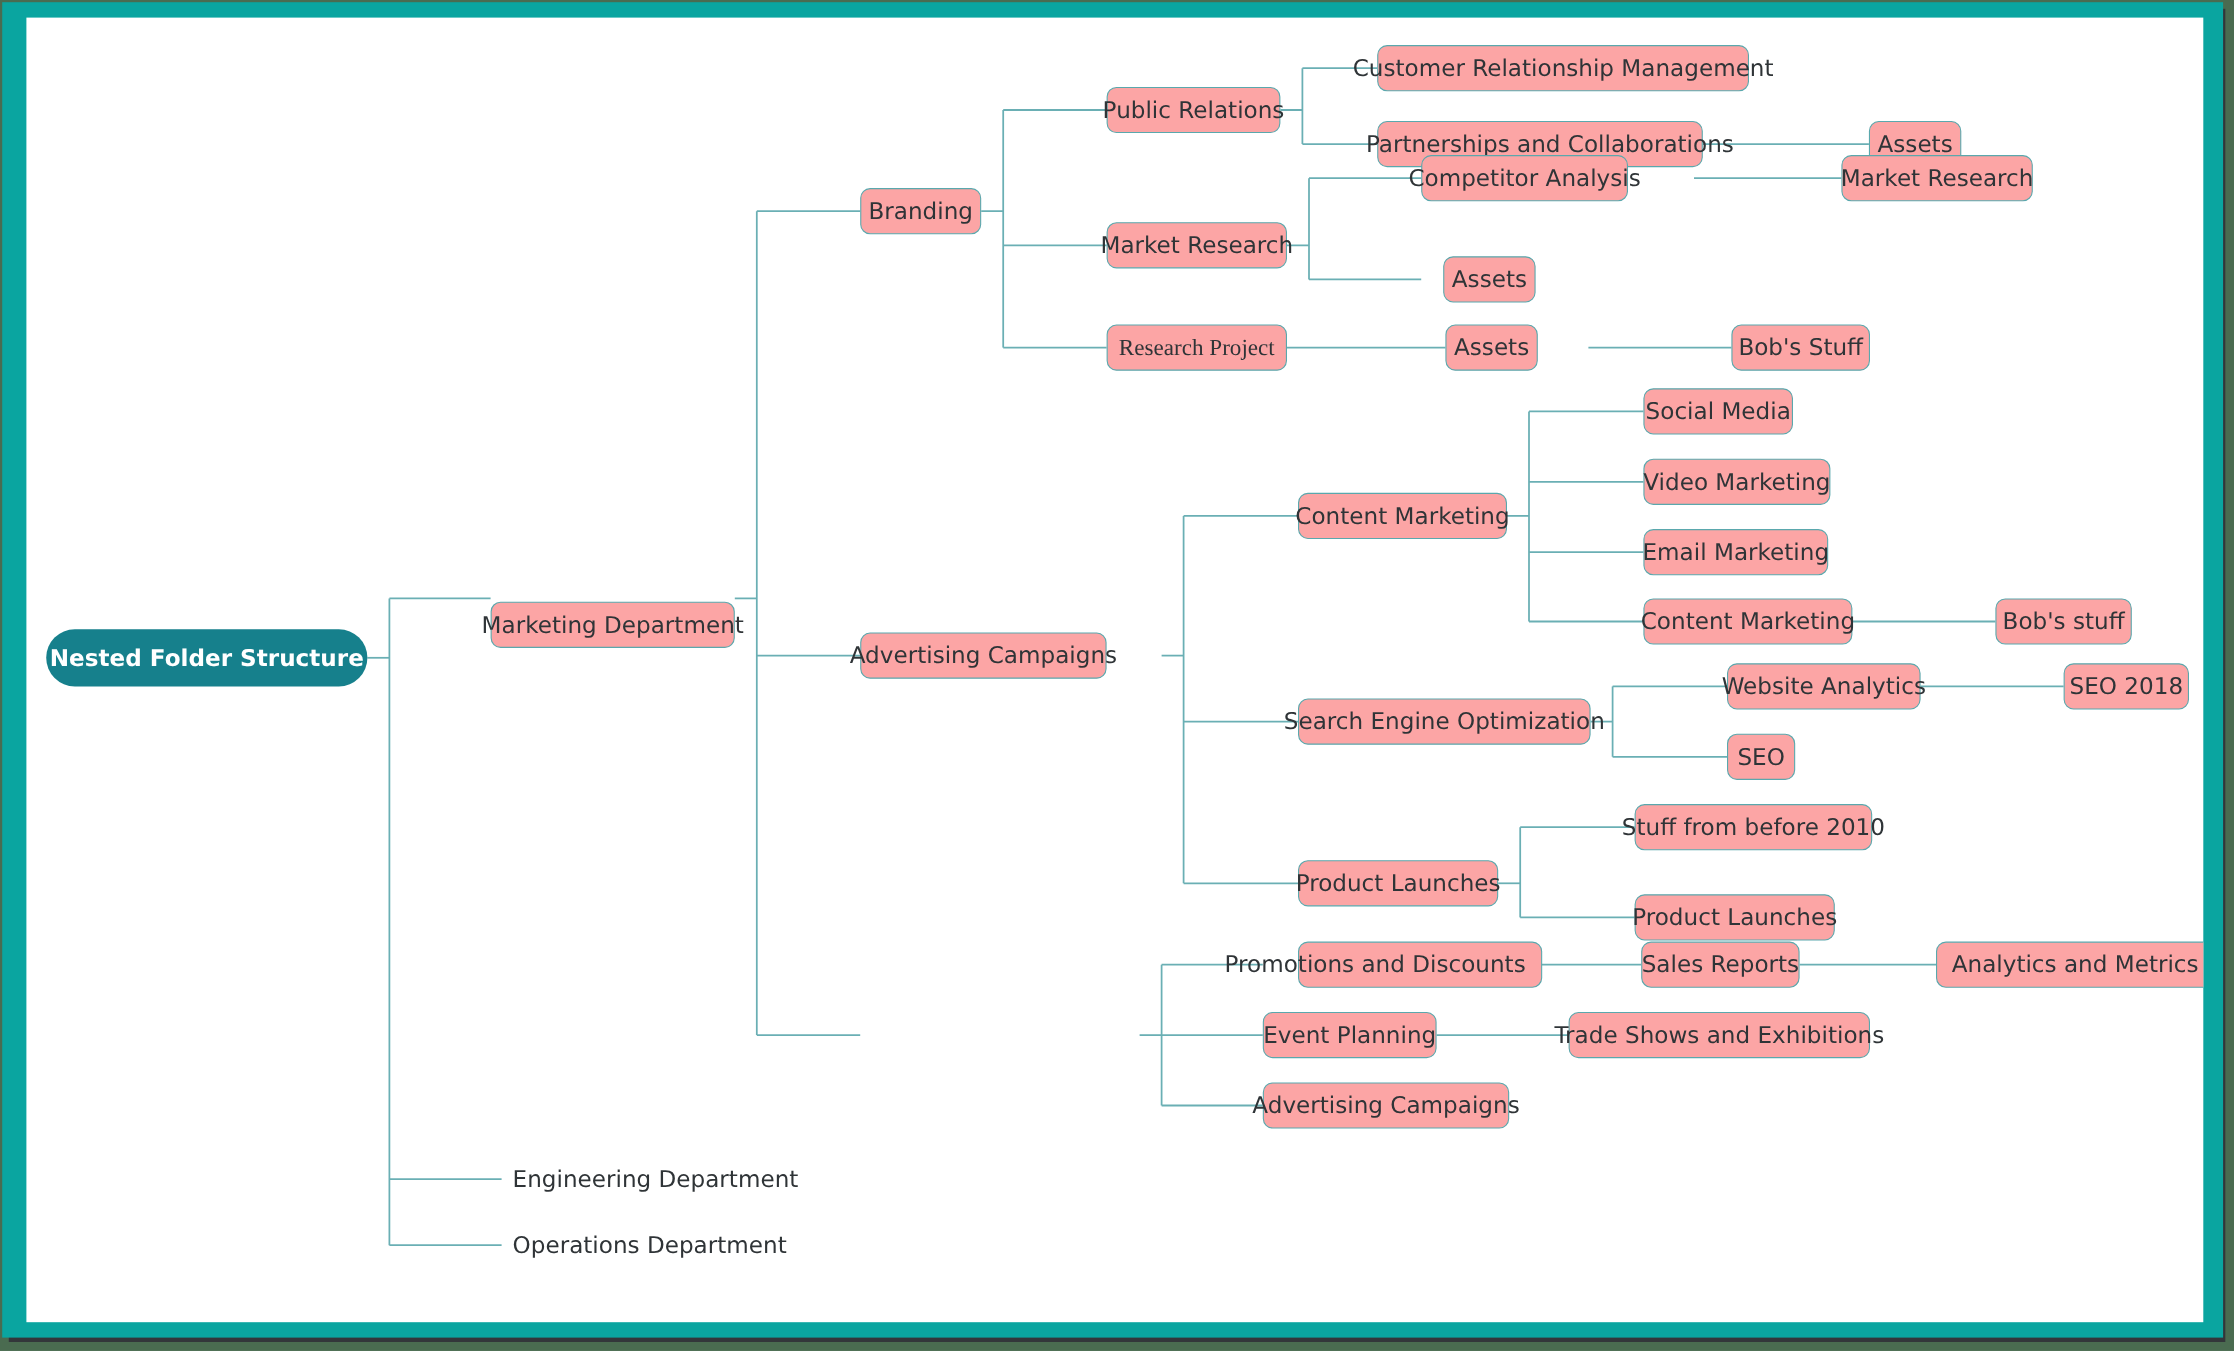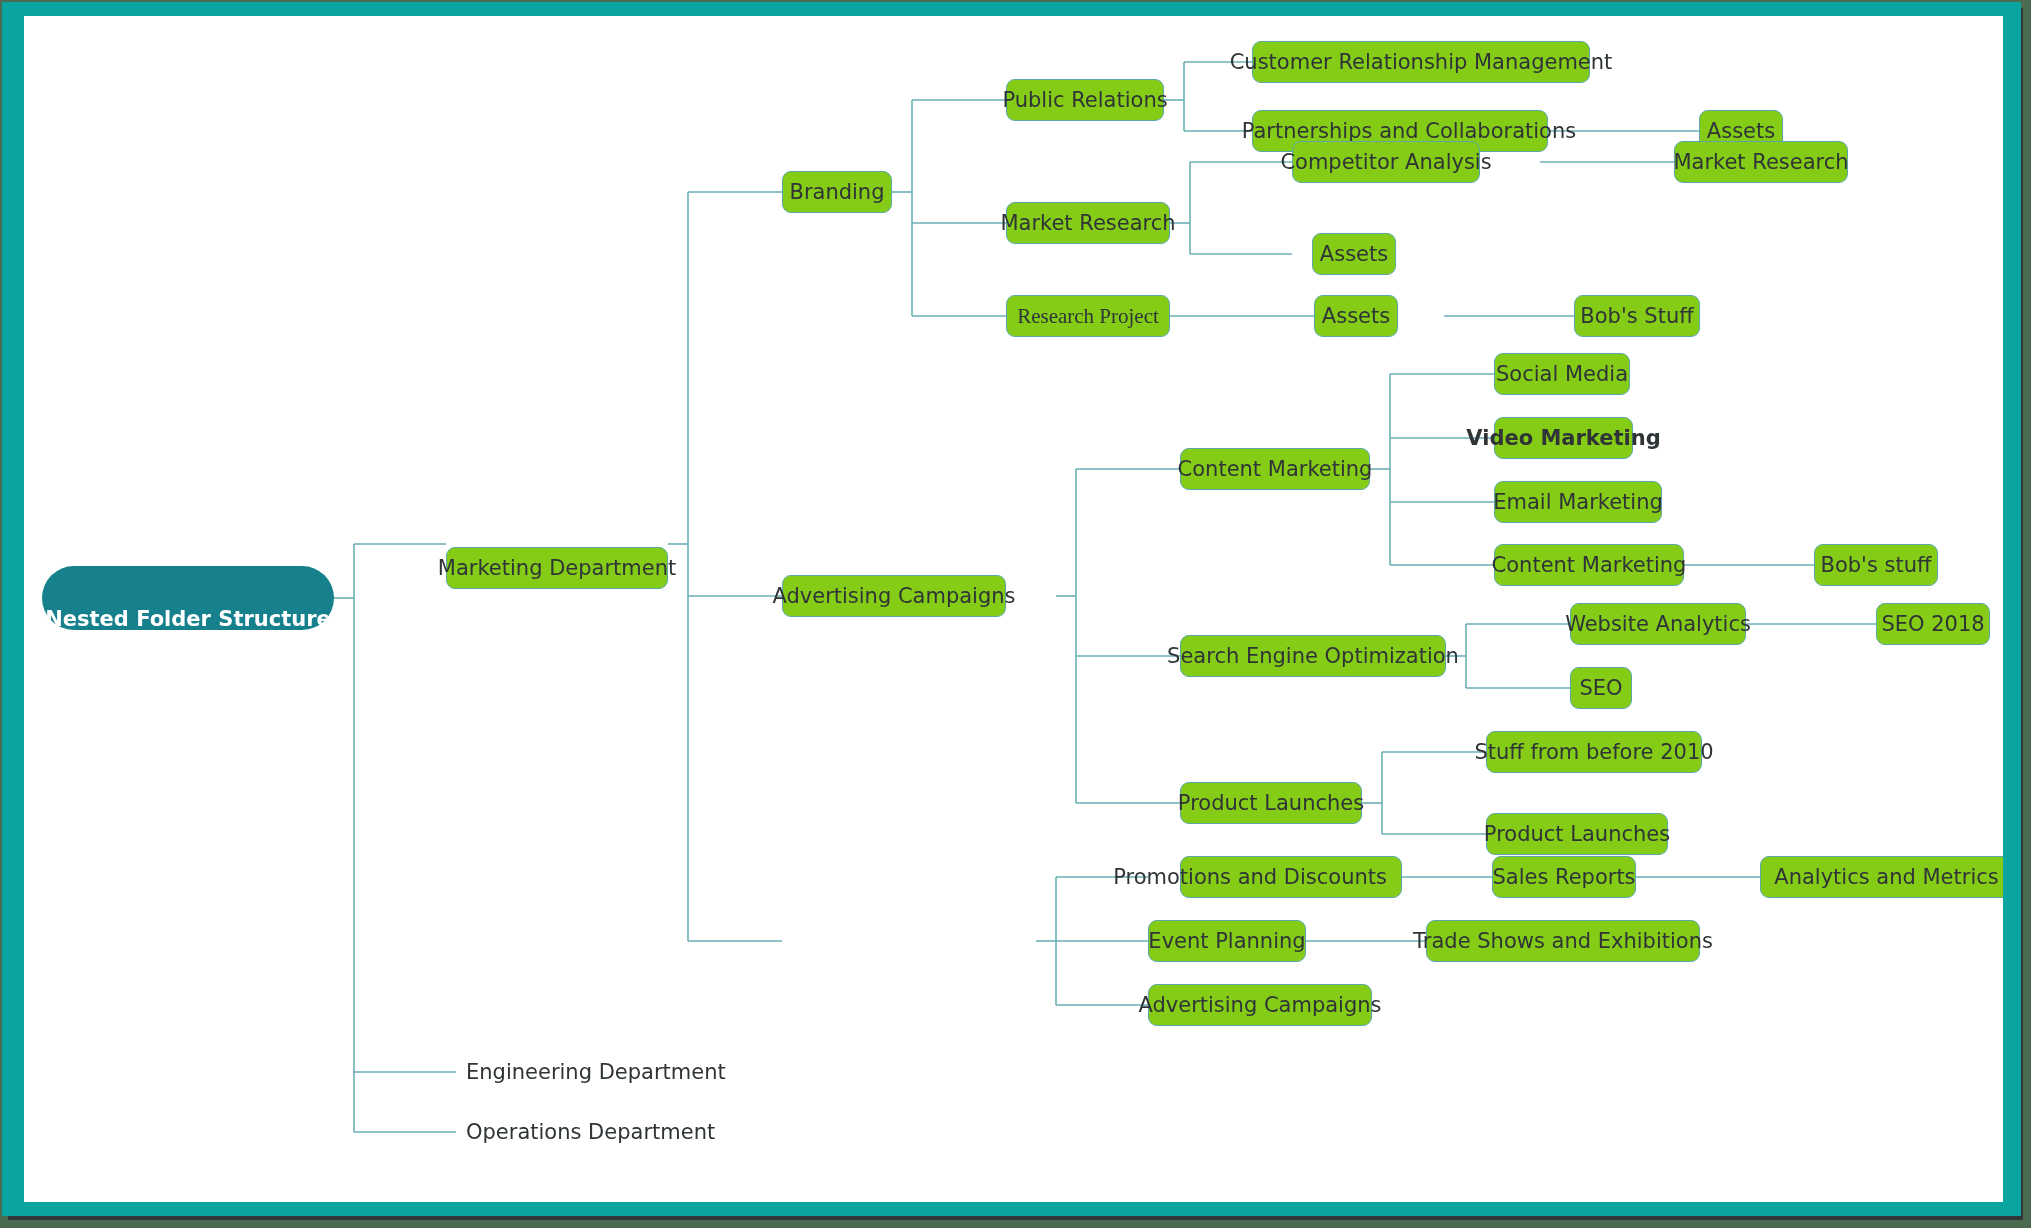--- a/index.html
+++ b/index.html
@@ -46,21 +46,21 @@
     left: 0;
     top: 0;
     width: 1979px;
     height: 1186px;
     pointer-events: none;
   }
 
   .node {
     position: absolute;
     box-sizing: border-box;
-    background: #84cc16;
+    background: #fca5a5;
     border: 1.4px solid #5aa8ad;
     border-radius: 9px;
     color: #2f3437;
     font-size: 21px;
     line-height: 1;
     display: flex;
     align-items: center;
     justify-content: center;
     white-space: nowrap;
     padding: 0 14px;
@@ -167,21 +167,21 @@
         <path d="M 1032 925 L 1124 925"></path>
         <path d="M 1032 989 L 1124 989"></path>
 
         <path d="M 1346 861 L 1468 861"></path>
         <path d="M 1612 861 L 1736 861"></path>
 
         <path d="M 1282 925 L 1402 925"></path>
       </g>
     </svg>
 
-    <div class="node root" style="left:18px; top:582px; width:292px; height:64px;align-items:flex-end;">
+    <div class="node root" style="left:18px; top:582px; width:292px; height:52px;">
       <span>Nested Folder Structure</span>
     </div>
 
     <div class="node" style="left:422px; top:528px; width:222px;margin-top:24px;">
       <span>Marketing Department</span>
     </div>
 
     <div class="node plain" style="left:442px; top:1056px; width:230px;">
       <span>Engineering Department</span>
     </div>
@@ -243,21 +243,21 @@
     </div>
 
     <div class="node" style="left:1156px; top:453px; width:190px;">
       <span>Content Marketing</span>
     </div>
 
     <div class="node" style="left:1470px; top:358px; width:136px;">
       <span>Social Media</span>
     </div>
 
-    <div class="node" style="left:1470px; top:422px; width:139px;font-weight:bold;">
+    <div class="node" style="left:1470px; top:422px; width:170px;">
       <span>Video Marketing</span>
     </div>
 
     <div class="node" style="left:1470px; top:486px; width:168px;">
       <span>Email Marketing</span>
     </div>
 
     <div class="node" style="left:1470px; top:549px; width:190px;">
       <span>Content Marketing</span>
     </div>

